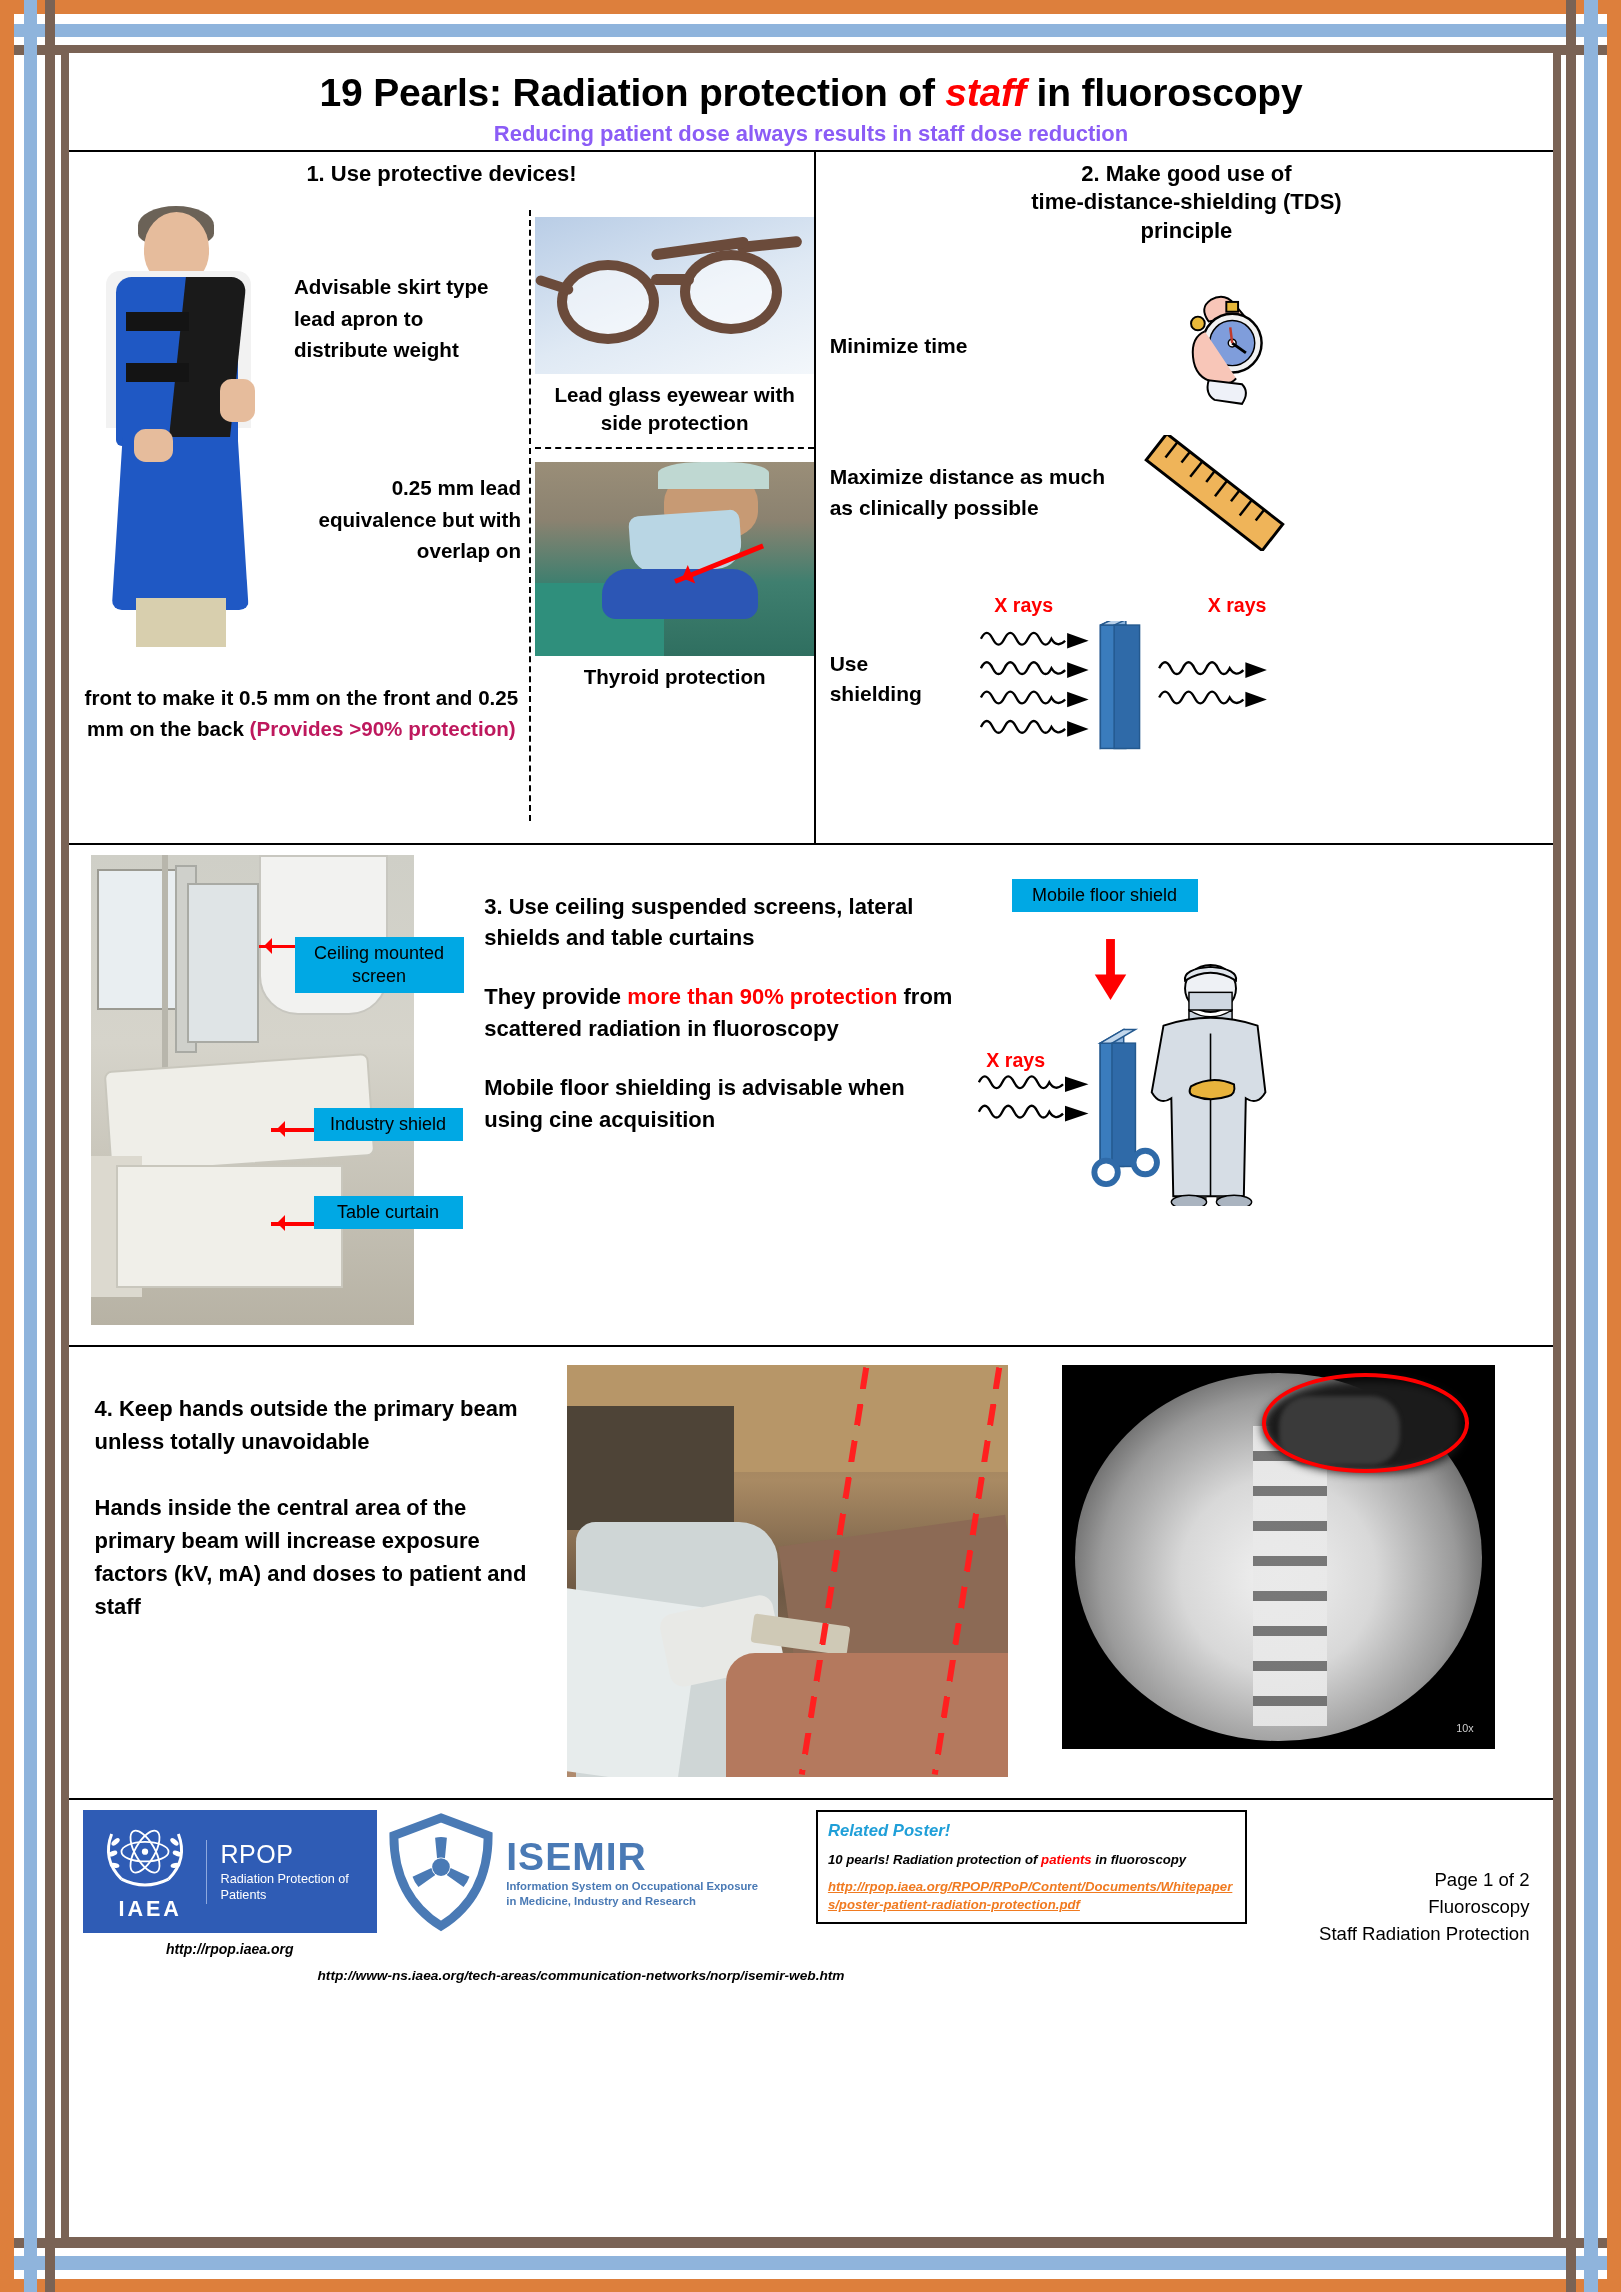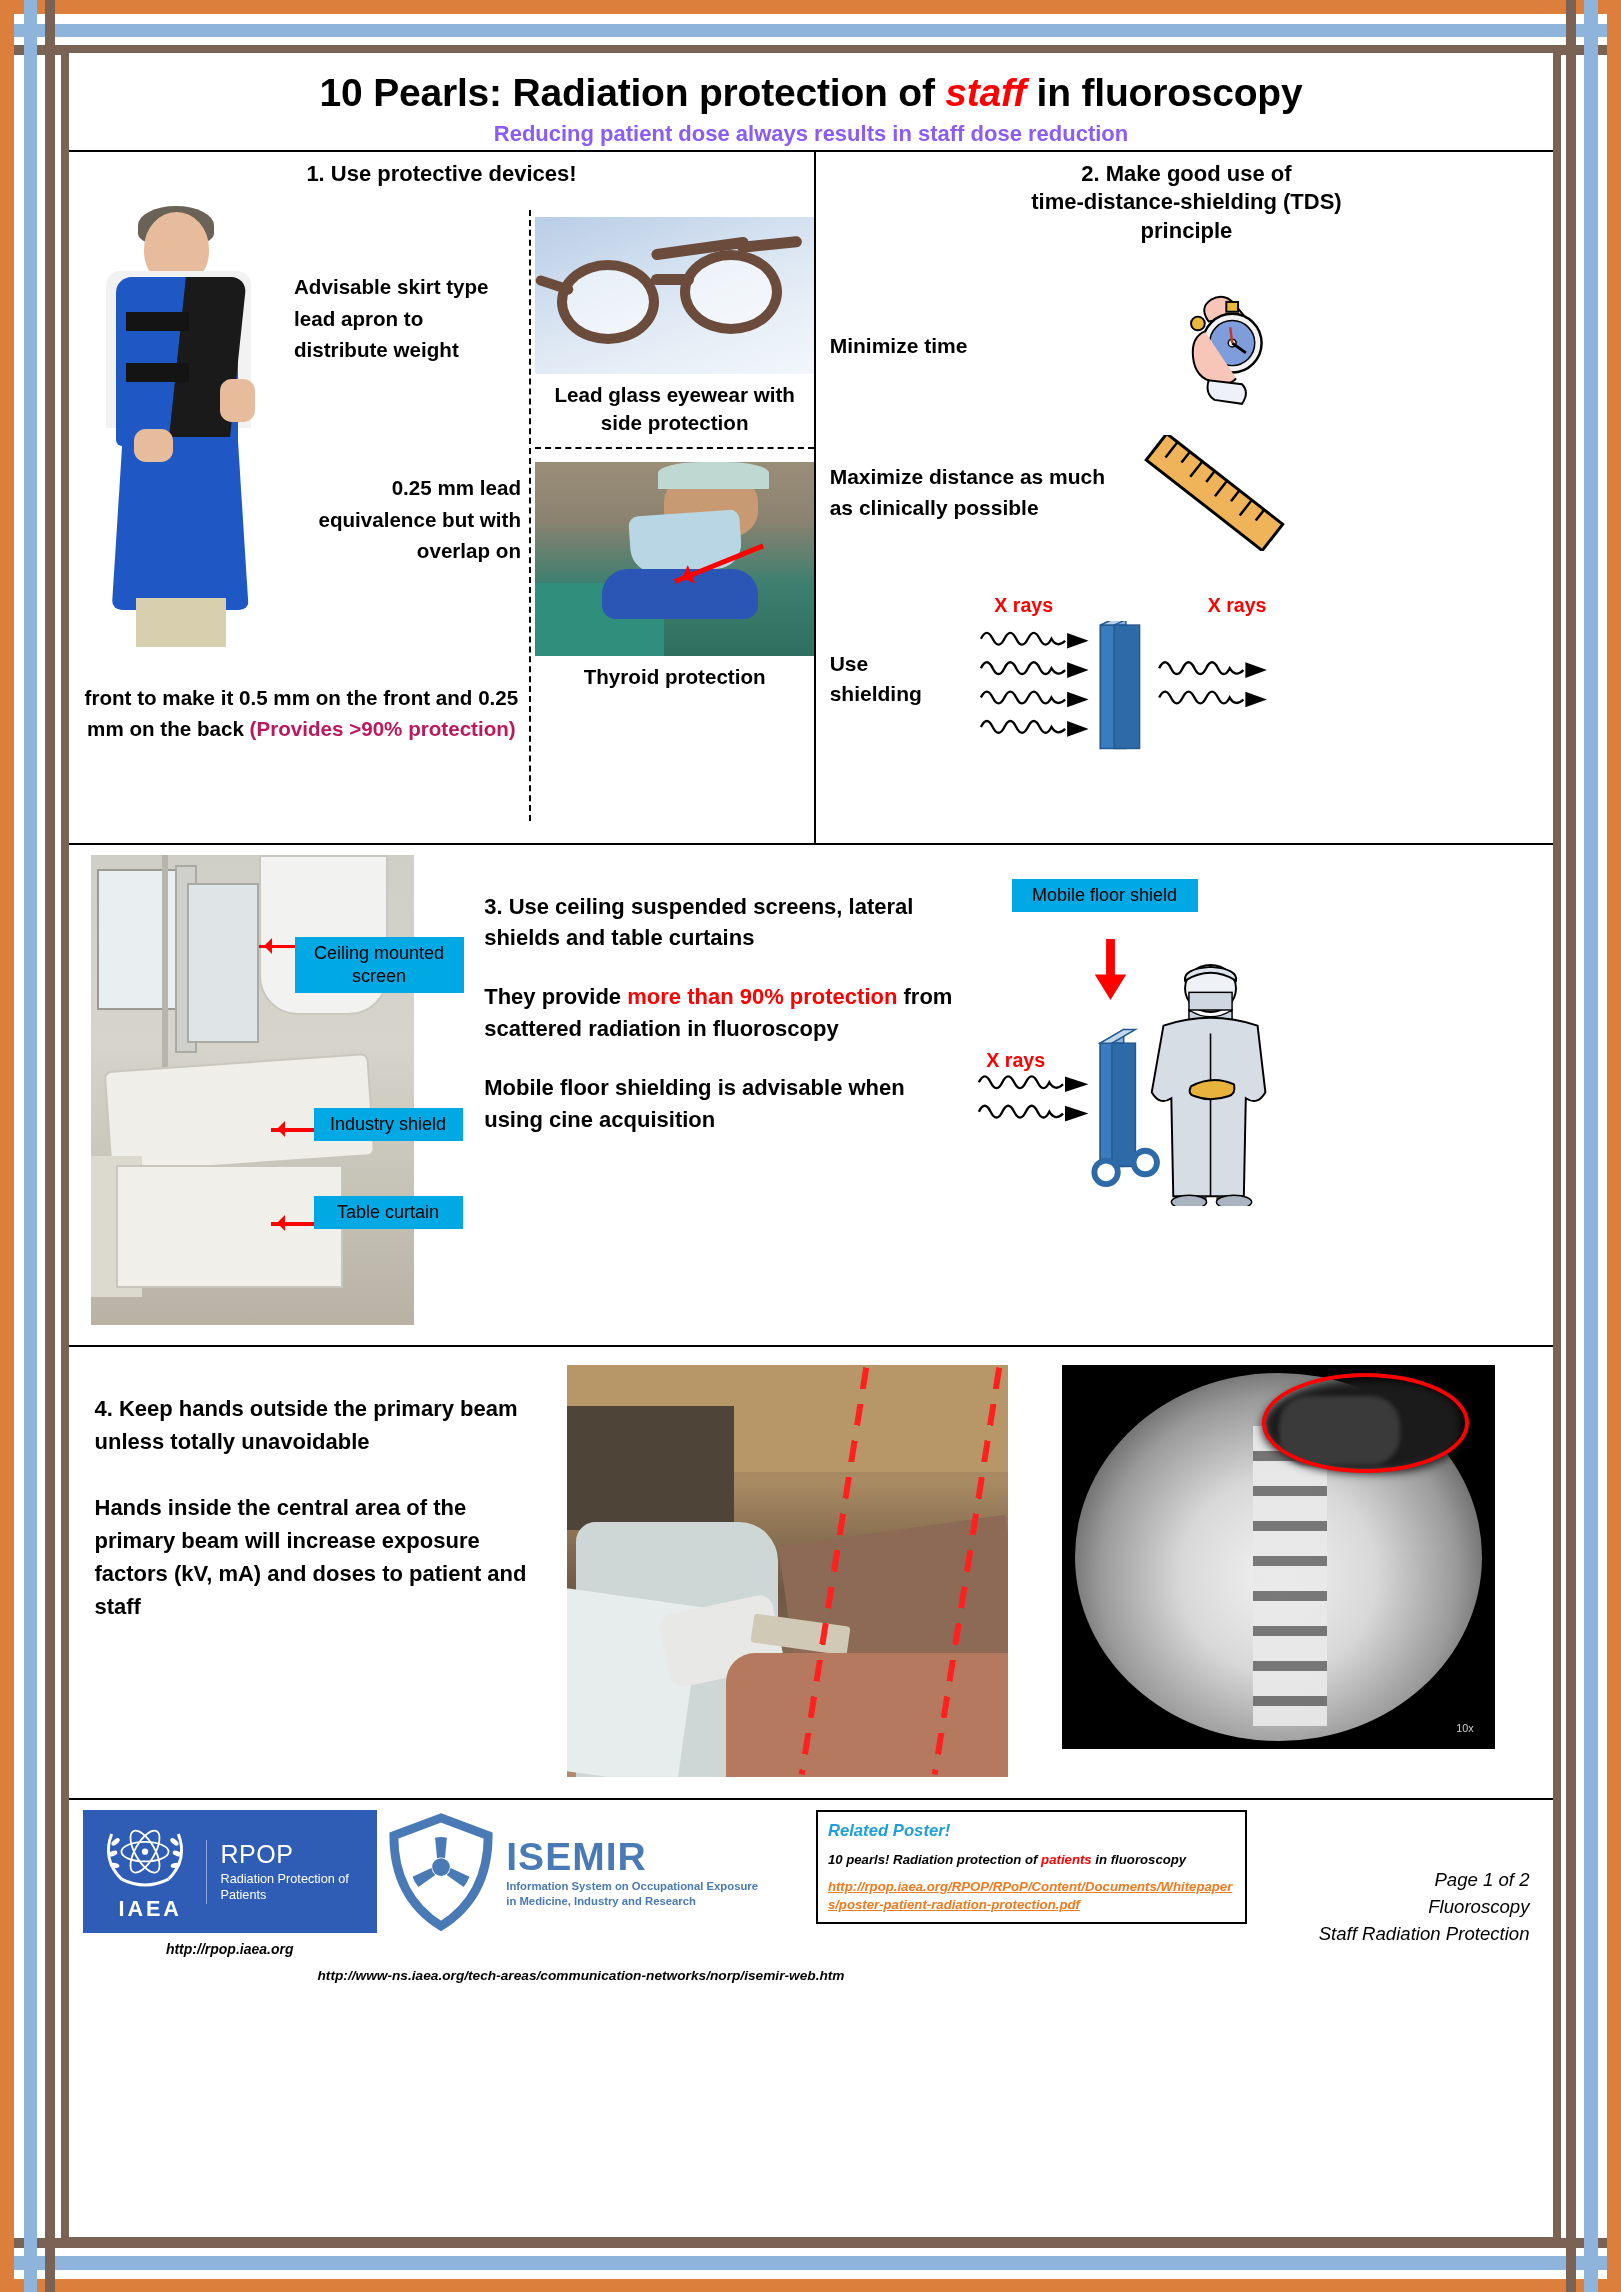--- a/index.html
+++ b/index.html
@@ -145,21 +145,21 @@
   #related-box .rp-title { color: #1f9fd8; font-weight: bold; font-size: 16.7px; }
   #related-box .rp-line { font-size: 13.2px; font-weight: bold; margin-top: 10.8px; }
   #related-box .rp-line .red { color: #ff0000; }
   #related-box .rp-url {
     font-size: 13.2px; font-weight: bold; color: #f07a20;
     text-decoration: underline; margin-top: 10.8px; line-height: 1.4;
     word-break: break-all;
   }
   #page-meta {
     flex: 1; text-align: right; padding: 57px 13.7px 0 0;
-    font-size: 18.6px; font-style: italic; line-height: 1.45; color: #000;
+    font-size: 18.6px; line-height: 1.45; color: #000;
   }
 
   
   .ph { position: relative; overflow: hidden; background: #dcdcdc; }
 
   
   .apron-fig { width: 100%; height: 100%; background: #fff; position: relative; }
   .apron-head { position:absolute; left:61px; top:5.9px; width:65px; height:73px;
     background:#e6bc9c; border-radius:50% 50% 45% 45%; }
   .apron-hair { position:absolute; left:55px; top:0px; width:76px; height:39px;
@@ -290,21 +290,21 @@
 
   <div class="bar bar-brown" style="left:1566px;top:0;width:9.8px;height:2293px;"></div>
   <div class="bar bar-blue" style="left:1584px;top:0;width:13.7px;height:2293px;"></div>
   <div class="bar bar-orange" style="left:1607px;top:0;width:13.7px;height:2293px;"></div>
 </div>
 
 <div id="page-card">
 <div id="page-inner">
 
   <div id="header">
-    <div id="main-title"><span>10 Pearls: Radiation protection of </span><span class="accent">staff</span><span> in fluoroscopy</span></div>
+    <div id="main-title"><span>19 Pearls: Radiation protection of </span><span class="accent">staff</span><span> in fluoroscopy</span></div>
     <div id="subtitle">Reducing patient dose always results in staff dose reduction</div>
   </div>
   <div class="hrule"></div>
 
   <div class="sec-row" style="height:691px;">
 
     <div id="sec1">
       <div id="sec1-head">1. Use protective devices!</div>
 
       <div id="sec1-body" style="height:637px;">

